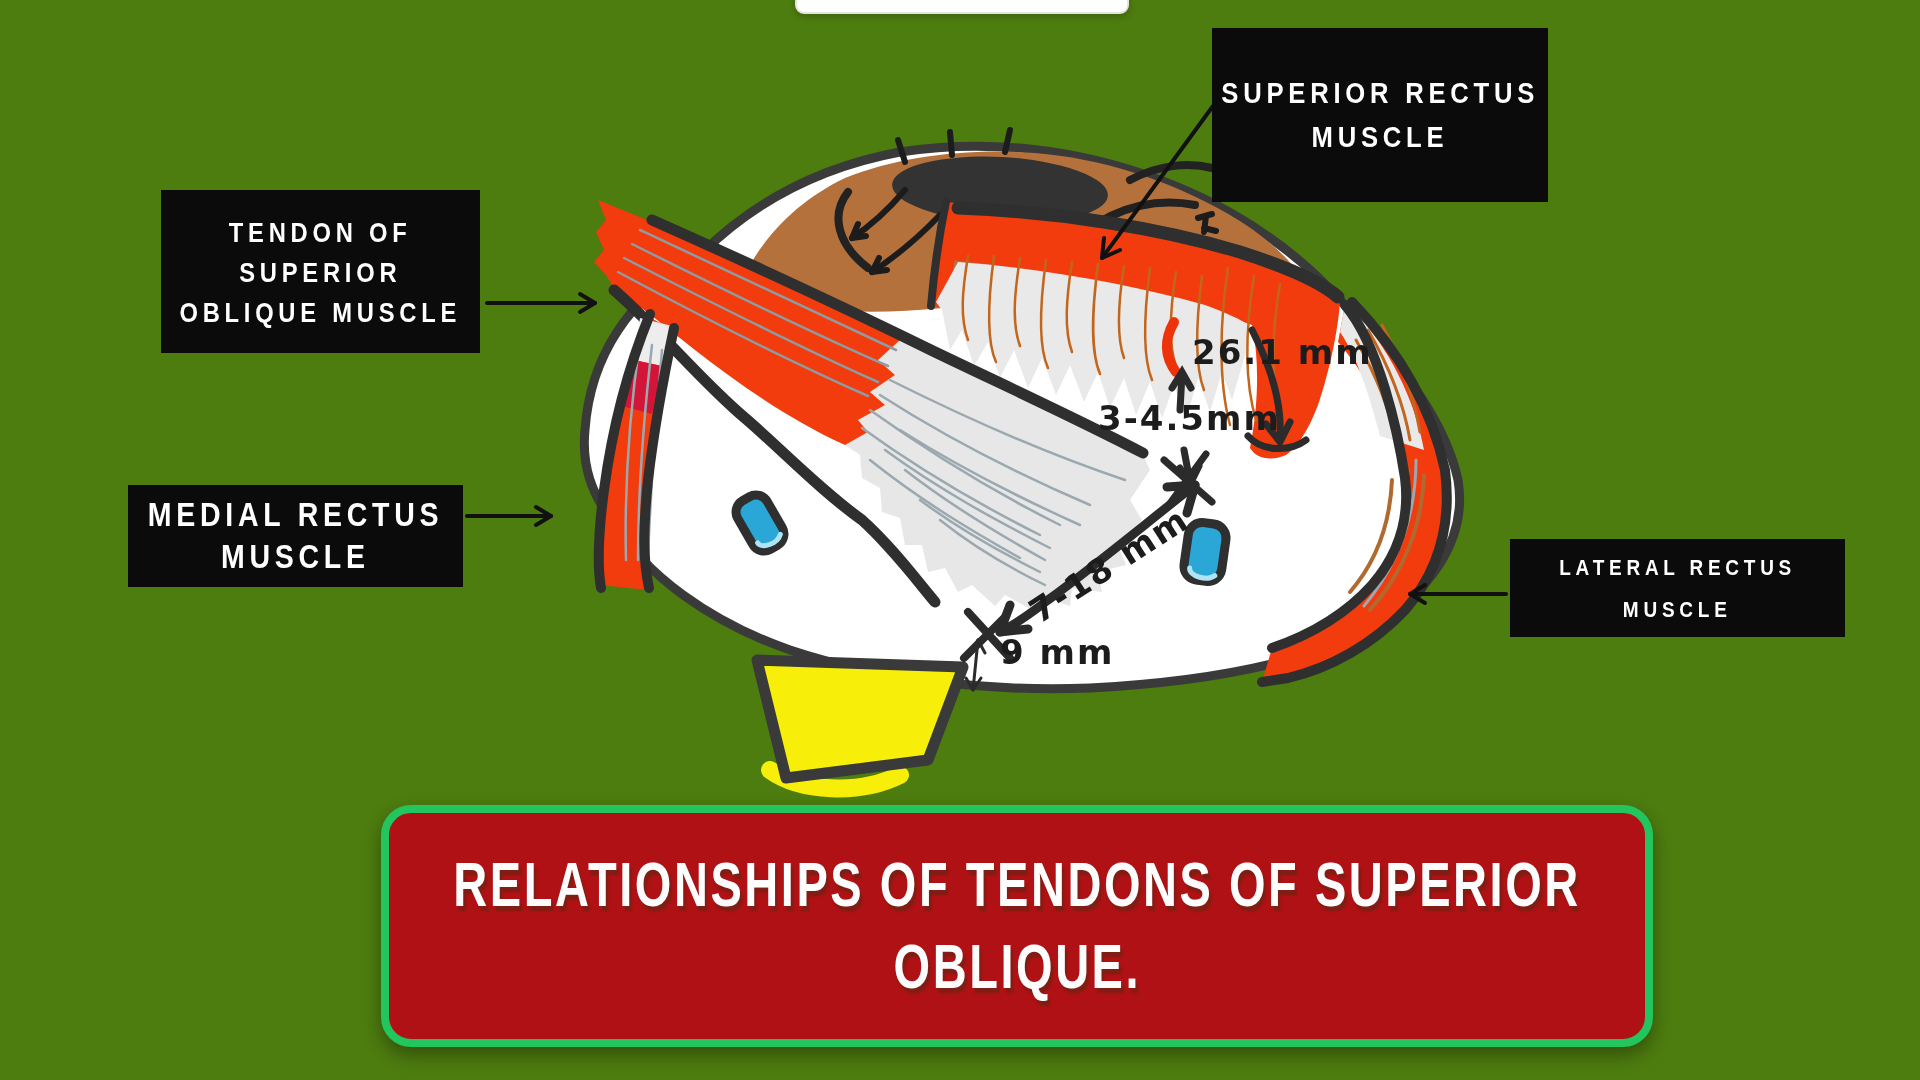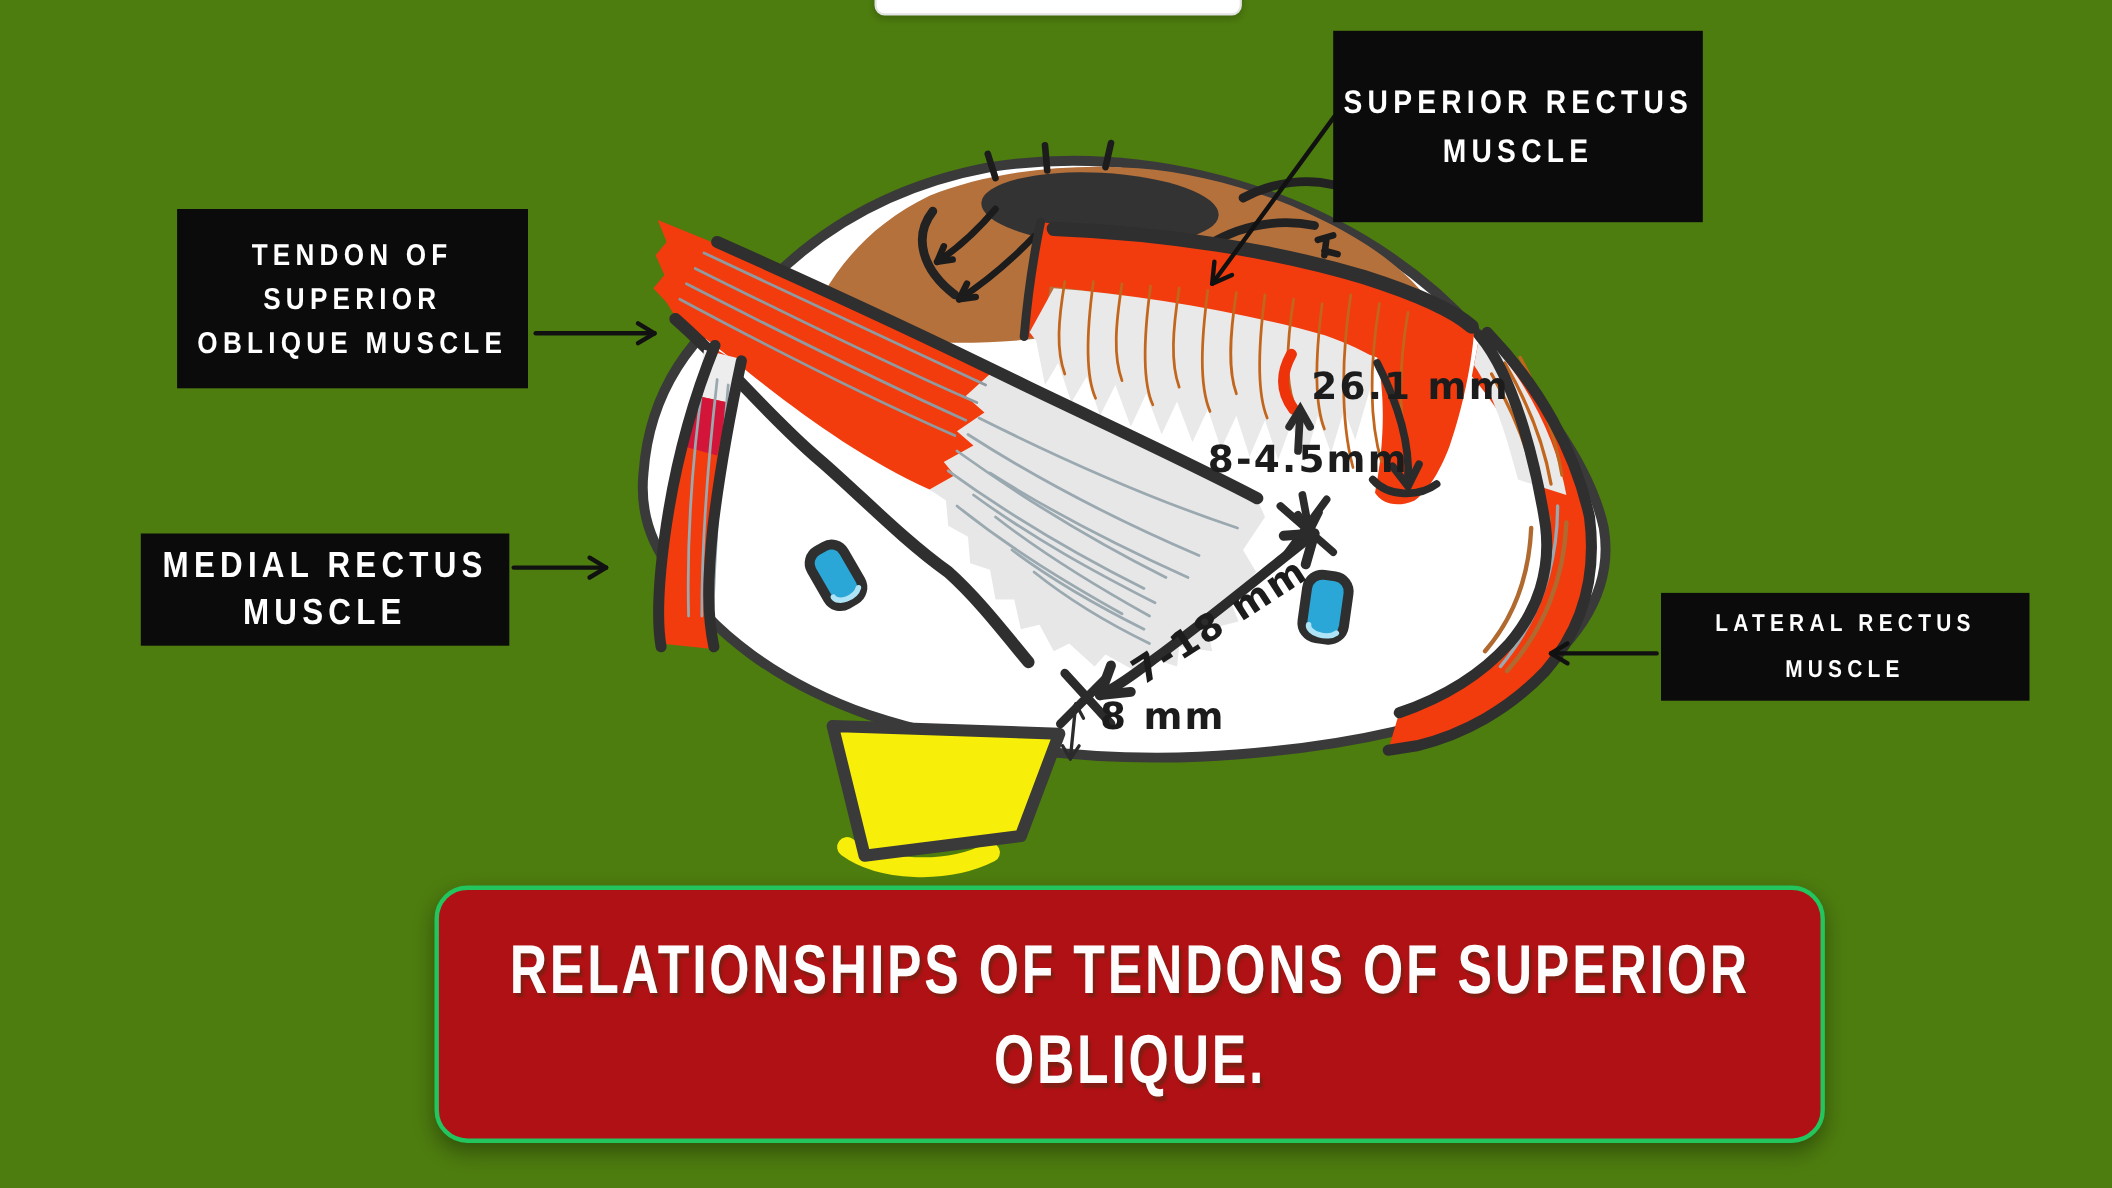--- a/index.html
+++ b/index.html
@@ -22,22 +22,22 @@
   .m-138{left:1192px;top:332px;}
   .m-345{left:1098px;top:398px;}
   .m-718{left:1018px;top:545px;transform:rotate(-33deg);transform-origin:center;}
   .m-8{left:1000px;top:632px;}
 
   
   .top-crop{position:absolute;left:795px;top:-30px;width:330px;height:40px;background:#fff;
             border:2px solid #e3e3e3;border-radius:9px;box-shadow:0 3px 7px rgba(0,0,0,.18);}
 
   
-  .banner{position:absolute;left:395px;top:805px;width:1256px;height:226px;background:#b01114;
-          border:4px solid #22c55e;border-radius:30px;box-shadow:0 8px 18px rgba(0,0,0,.35);
+  .banner{position:absolute;left:381px;top:805px;width:1256px;height:226px;background:#b01114;
+          border:8px solid #22c55e;border-radius:30px;box-shadow:0 8px 18px rgba(0,0,0,.35);
           display:flex;flex-direction:column;align-items:center;justify-content:center;color:#fdfdfd;}
   .banner span{display:block;font-weight:bold;font-size:56px;letter-spacing:3px;white-space:nowrap;
                transform:scale(.84,1.12);line-height:82px;
                text-shadow:3px 4px 2px rgba(90,40,20,.55);}
 </style>
 </head>
 <body>
 
 <div class="stage">
 
@@ -260,22 +260,22 @@
     <span>MEDIAL RECTUS</span>
     <span>MUSCLE</span>
   </div>
 
   <div class="callout co-lr">
     <span>LATERAL RECTUS</span>
     <span>MUSCLE</span>
   </div>
 
   <div class="measure m-138">26.1 mm</div>
-  <div class="measure m-345">8-4.5mm</div>
+  <div class="measure m-345">3-4.5mm</div>
   <div class="measure m-718">7-18 mm</div>
-  <div class="measure m-8">8 mm</div>
+  <div class="measure m-8">9 mm</div>
 
   <div class="banner">
     <span>RELATIONSHIPS OF TENDONS OF SUPERIOR</span>
     <span>OBLIQUE.</span>
   </div>
 
 </div>
 
 </body></html>

